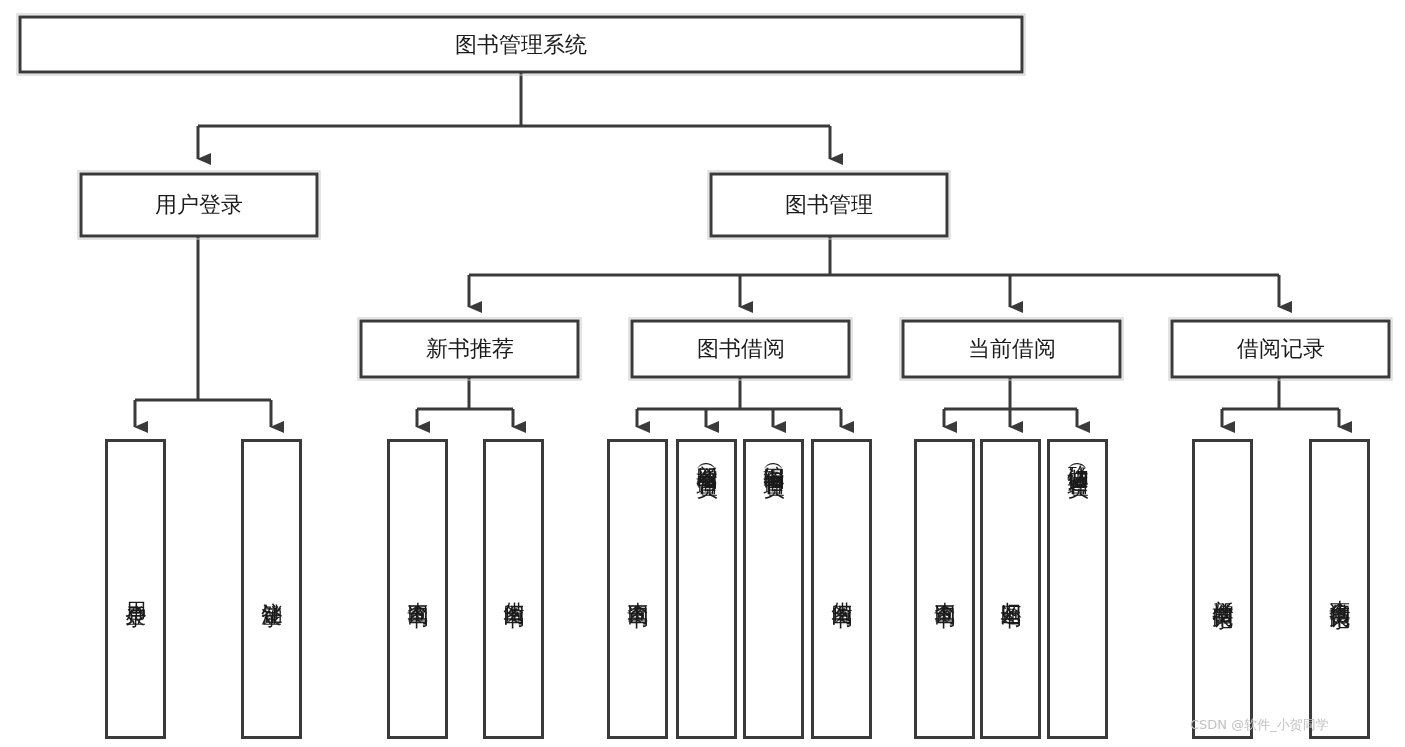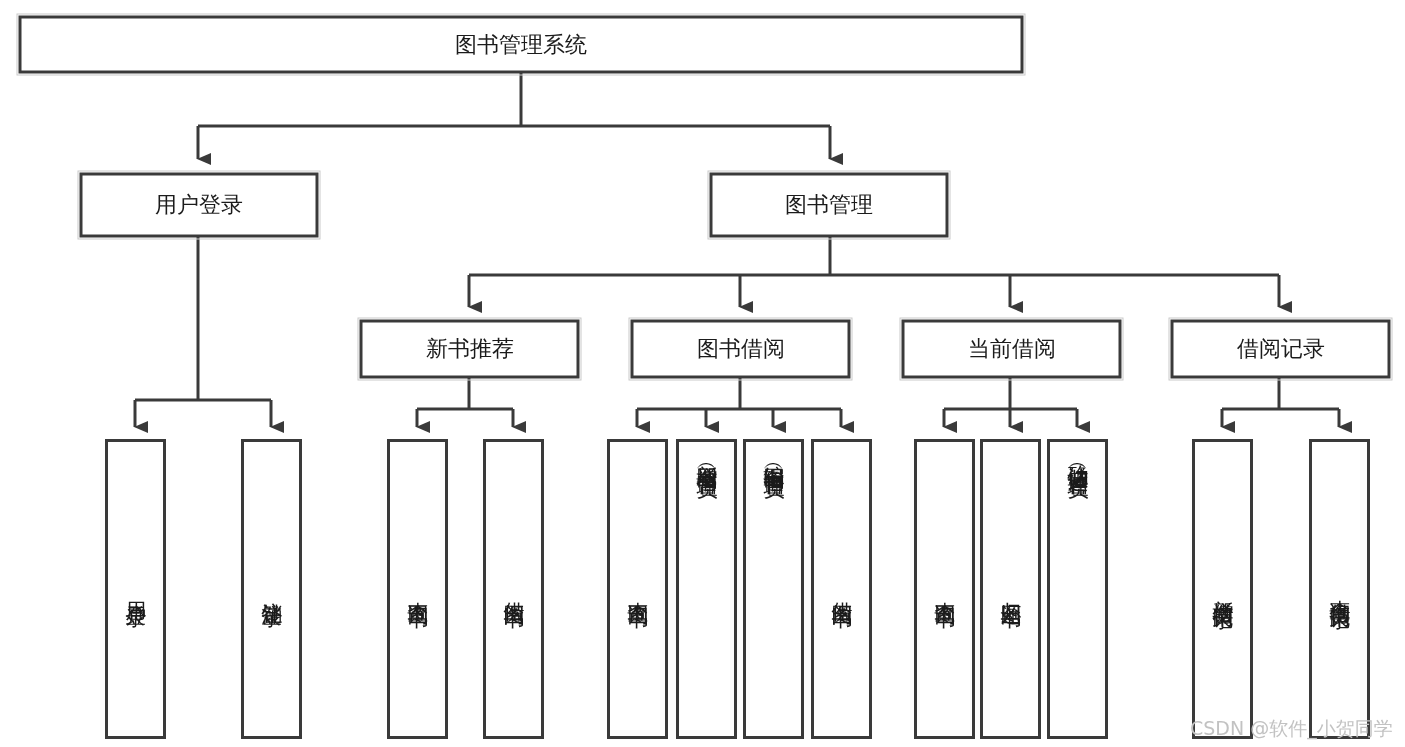--- a/index.html
+++ b/index.html
@@ -41,21 +41,21 @@
     align-items:flex-start;
     justify-content:center;
     overflow:hidden;
     padding-top:6px;
   }
   .leaf-box.center-v{align-items:center;padding-top:0;}
   .watermark{
     position:absolute;
     left:1190px;top:712px;
     font-family:"DejaVu Sans","Liberation Sans",sans-serif;
-    font-size:19px;
+    font-size:13px;
     color:#c2c2c2;
     white-space:nowrap;
     user-select:none;
   }
 </style>
 </head>
 <body>
 
 <div id="diagram-root">
 

